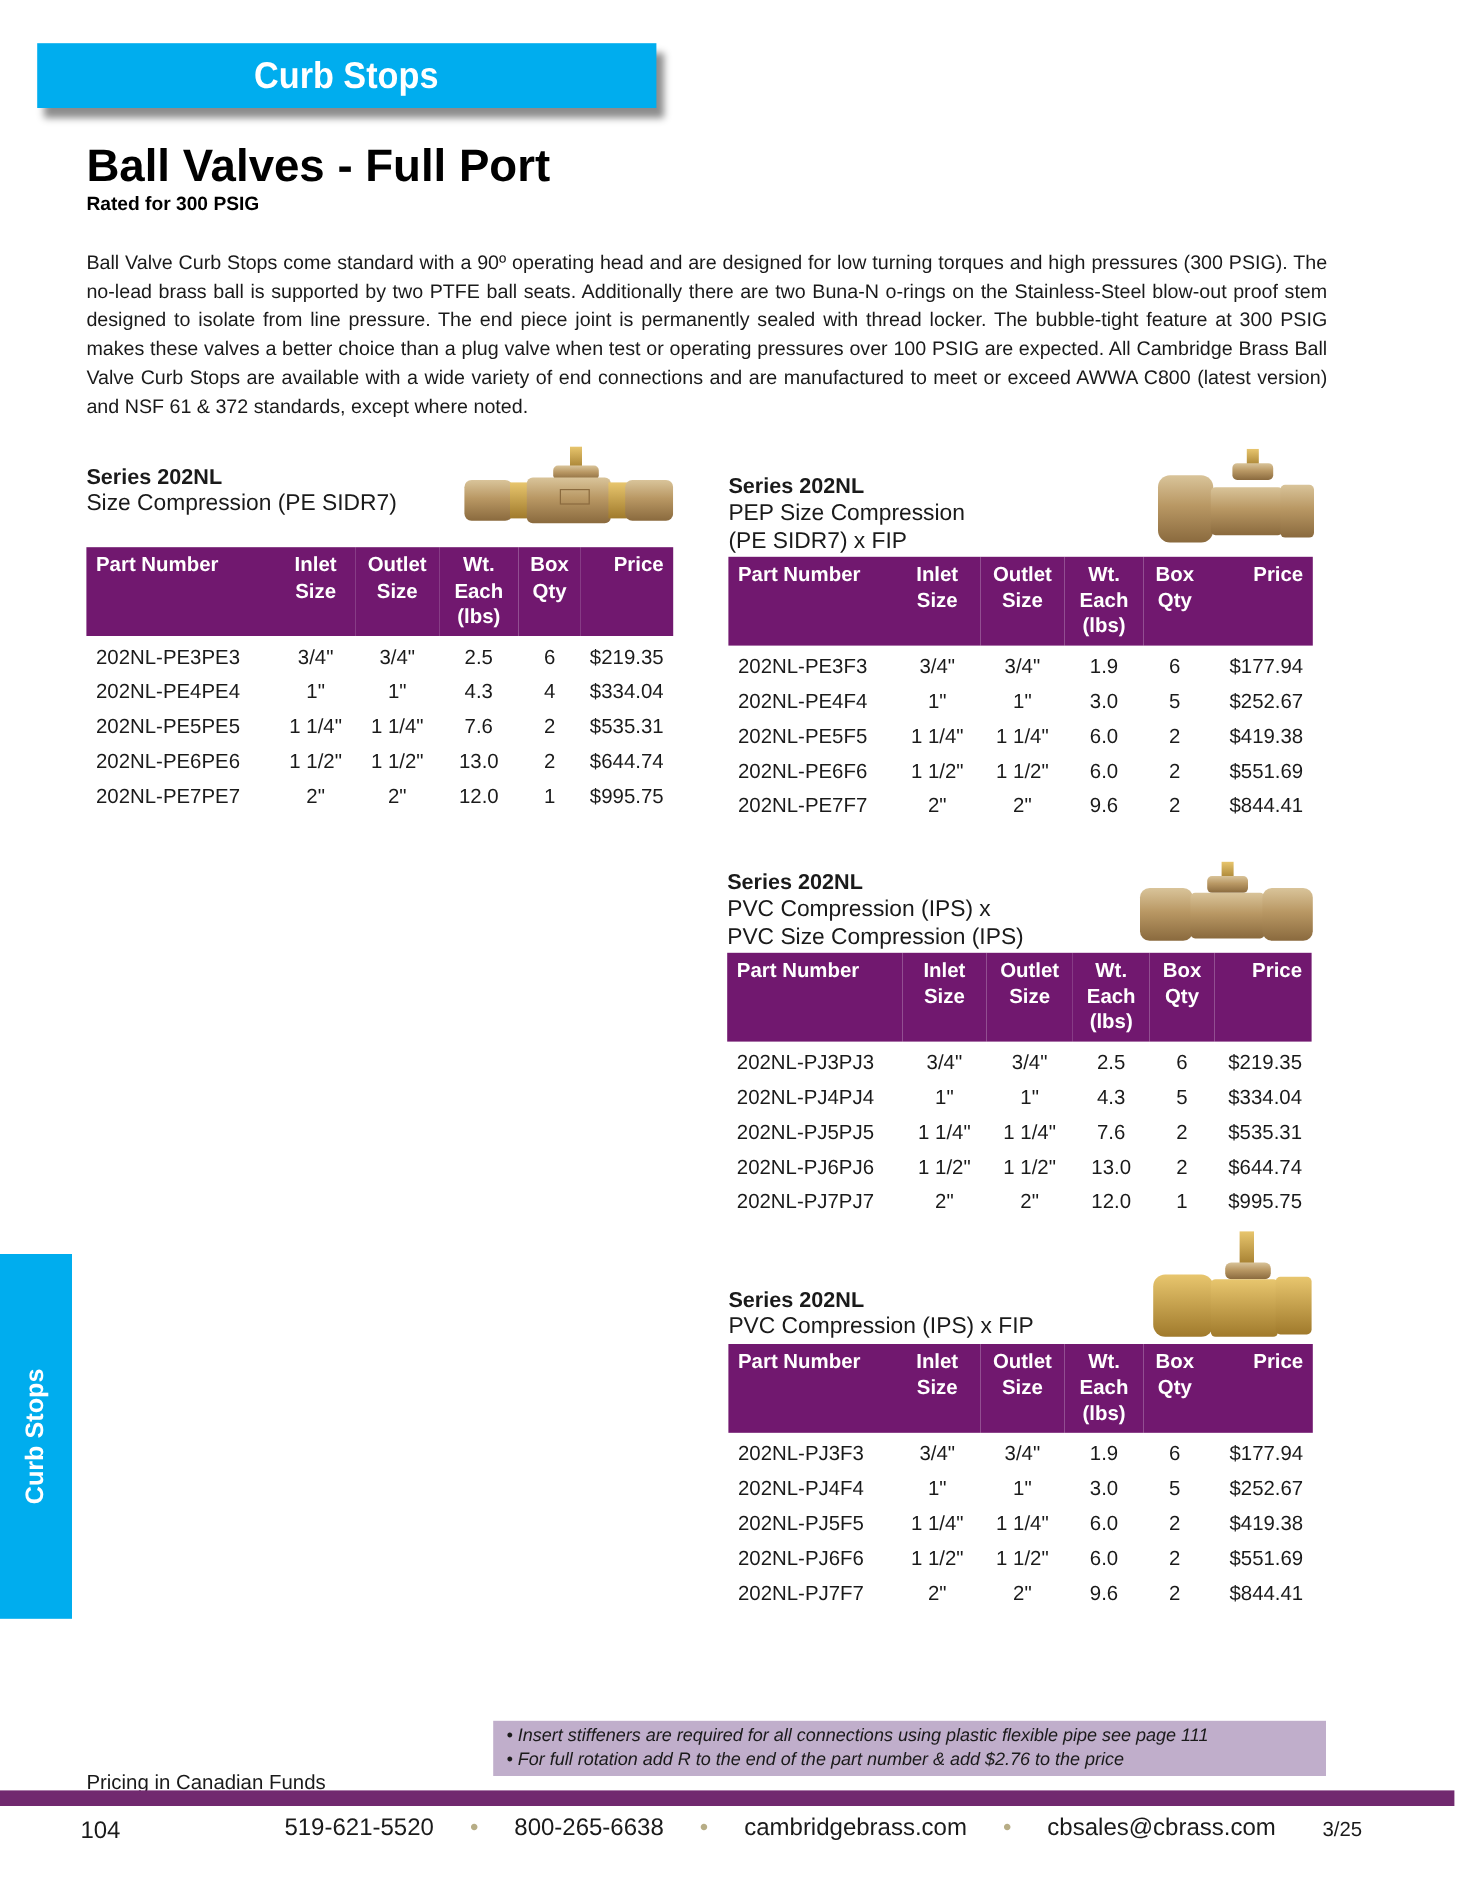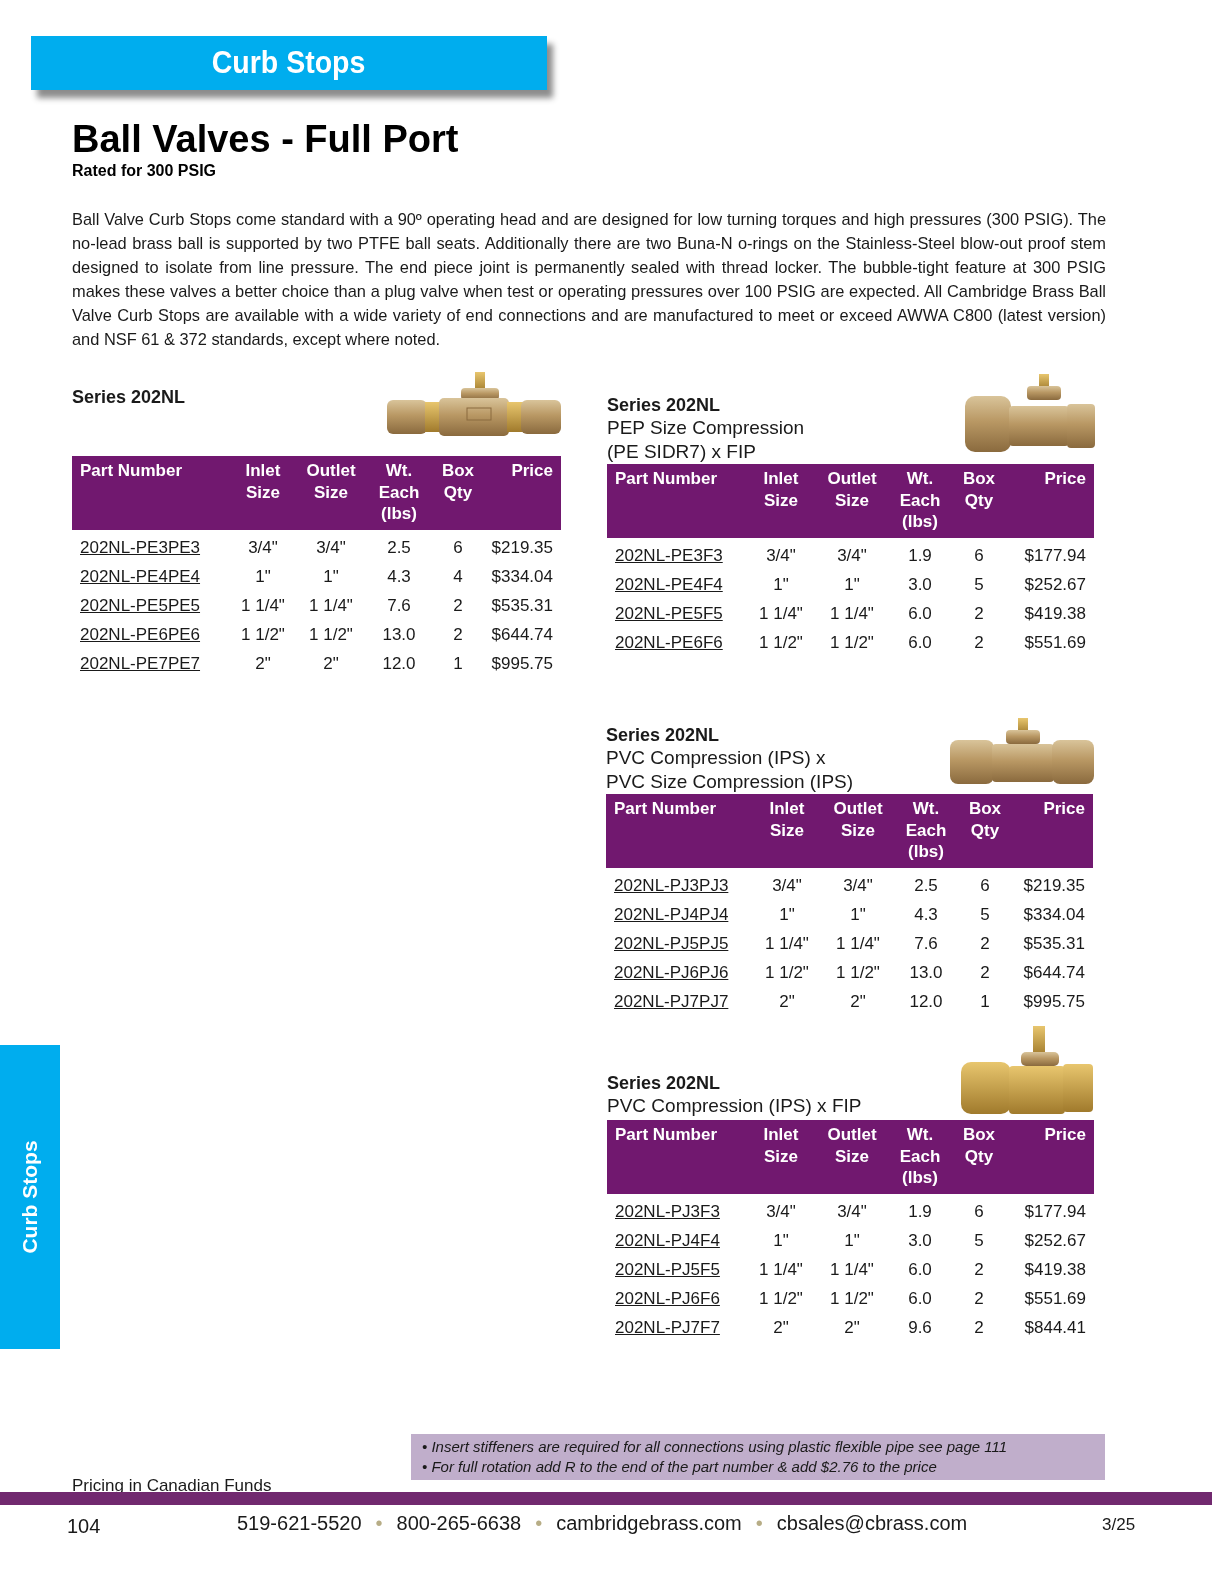--- a/index.html
+++ b/index.html
@@ -23,35 +23,35 @@
   .series { font-weight: bold; font-size: 18px; color: #1a1a1a; line-height: 22px; }
   .desc { font-size: 19px; line-height: 24px; color: #1a1a1a; }
   .valve-img { position: absolute; }
 
   table.pt { border-collapse: collapse; width: 100%; font-size: 17px; }
   table.pt thead th { background: #71186f; color: #ffffff; font-weight: bold; font-size: 17px;
                       line-height: 21.5px; vertical-align: top; padding: 4px 0 5px 0; text-align: center; margin-top: 10px; }
   table.pt thead th.pn { text-align: left; padding-left: 8px; }
   table.pt thead th.pr { text-align: right; padding-right: 8px; }
   table.pt tbody td { text-align: center; padding: 0; height: 29px; color: #1a1a1a; }
-  table.pt tbody td.pn { text-align: left; padding-left: 8px; text-decoration: underline; }
+  table.pt tbody td.pn { text-align: left; padding-left: 8px; }
   table.pt tbody td.pr { text-align: right; padding-right: 8px; }
   table.pt tbody tr:first-child td { padding-top: 4px; }
 
   .side-tab { position: absolute; left: 0; top: 1045px; width: 60px; height: 304px; background: #00adee;
               display: flex; align-items: center; justify-content: center; }
   .side-tab span { color: #fff; font-weight: bold; font-size: 21px; transform: rotate(-90deg); white-space: nowrap; }
 
   .pricing-note { position: absolute; left: 72px; top: 1432px; font-size: 17px; color: #1a1a1a; margin-top: 44px; }
   .notes-box { position: absolute; left: 411px; top: 1434px; width: 694px; height: 46px; background: #c0aecb;
                font-size: 15px; line-height: 19.5px; padding: 3px 0 0 11px; box-sizing: border-box; color: #1a1a1a; font-style: italic; }
 
   .footer-bar { position: absolute; left: 0; top: 1492px; width: 1212px; height: 13px; background: #71296f; }
   .page-num { position: absolute; left: 67px; top: 1515px; font-size: 20px; color: #1a1a1a; }
-  .contacts { position: absolute; left: 237px; top: 1512px; font-size: 20px; color: #1a1a1a; display: flex; gap: 0; }
+  .contacts { position: absolute; left: 237px; top: 1512px; font-size: 20px; color: #1a1a1a; display: flex; gap: 16px; }
   .contacts .dot { color: #b7ad86; margin: 0 14px; }
   .date-code { position: absolute; left: 1102px; top: 1515px; font-size: 17px; color: #1a1a1a; }
 </style>
 </head>
 <body>
 
 <div class="top-banner">
   <span>Curb Stops</span>
 </div>
 
@@ -70,20 +70,21 @@
     <linearGradient id="brassGold" x1="0" y1="0" x2="0" y2="1">
       <stop offset="0" stop-color="#e8c66e"></stop>
       <stop offset="1" stop-color="#a07a2c"></stop>
     </linearGradient>
   </defs>
 </svg>
 
 <div class="section" style="left:72px; top:386px; width:489px;">
   <div class="sec-head" style="height:70px;">
     <div class="series">Series 202NL</div>
+    <div class="desc">Size Compression (PE SIDR7)</div>
     <svg class="valve-img" style="left:313px; top:-14px;" width="176" height="72" viewBox="0 0 176 72">
       <rect x="90" y="0" width="10" height="20" fill="url(#brassGold)"></rect>
       <rect x="76" y="16" width="38" height="12" rx="4" fill="url(#brass)"></rect>
       <rect x="2" y="28" width="40" height="34" rx="6" fill="url(#brass)"></rect>
       <rect x="40" y="30" width="16" height="30" fill="url(#brassGold)"></rect>
       <rect x="54" y="26" width="70" height="38" rx="5" fill="url(#brass)"></rect>
       <rect x="122" y="30" width="16" height="30" fill="url(#brassGold)"></rect>
       <rect x="136" y="28" width="40" height="34" rx="6" fill="url(#brass)"></rect>
       <rect x="82" y="36" width="24" height="12" fill="none" stroke="#8a6a3e" stroke-width="1"></rect>
     </svg>
@@ -194,20 +195,28 @@
           <td class="pr">$419.38</td>
         </tr>
       <tr>
           <td class="pn">202NL-PE6F6</td>
           <td>1 1/2"</td>
           <td>1 1/2"</td>
           <td>6.0</td>
           <td>2</td>
           <td class="pr">$551.69</td>
         </tr>
+      <tr>
+          <td class="pn">202NL-PE7F7</td>
+          <td>2"</td>
+          <td>2"</td>
+          <td>9.6</td>
+          <td>2</td>
+          <td class="pr">$844.41</td>
+        </tr>
     </tbody>
   </table>
 </div>
 
 <div class="section" style="left:606px; top:724px; width:487px;">
   <div class="sec-head" style="height:70px;">
     <div class="series">Series 202NL</div>
     <div class="desc">PVC Compression (IPS) x</div>
     <div class="desc">PVC Size Compression (IPS)</div>
     <svg class="valve-img" style="left:342px; top:-6px;" width="148" height="70" viewBox="0 0 148 70">

